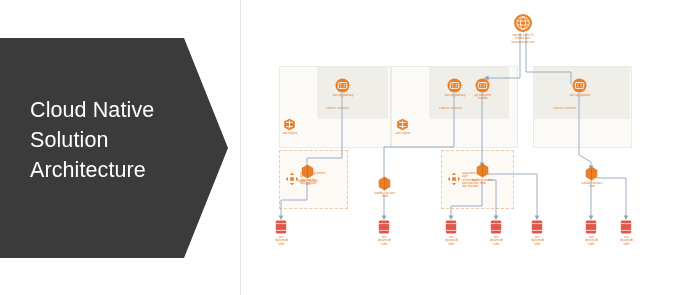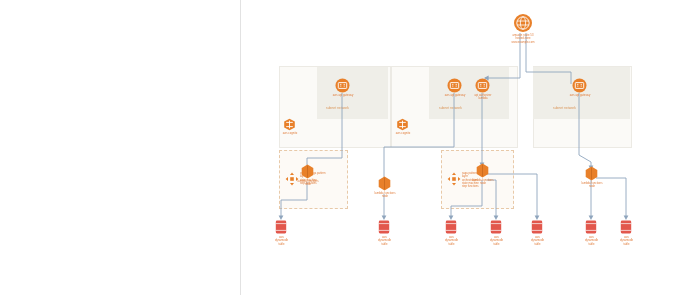--- a/index.html
+++ b/index.html
@@ -46,20 +46,28 @@
   .dboxlabel{
     position:absolute;color:#e07b39;font-size:2.7px;line-height:3.3px;
     white-space:pre-line;
   }
 </style>
 </head>
 <body>
 
 <div id="root">
 
+  <div id="banner-wrap">
+    <svg id="banner-shape" viewBox="0 0 232 295" width="232" height="295">
+      <polygon points="0,38 184,38 228,148 184,258 0,258" fill="#3b3b3b"></polygon>
+    </svg>
+    <div id="banner-text">Cloud Native
+Solution
+Architecture</div>
+  </div>
 
   <div id="divider"></div>
 
   <div id="diagram">
 
     <div class="vpc-box" style="left:38px;top:66px;width:110px;height:80px;"></div>
     <div class="subnet-box" style="left:76px;top:67px;width:71px;height:52px;"></div>
     <div class="boxlabel" style="left:85px;top:106px;">subnet network</div>
 
     <div class="vpc-box" style="left:150px;top:66px;width:125px;height:80px;"></div>

